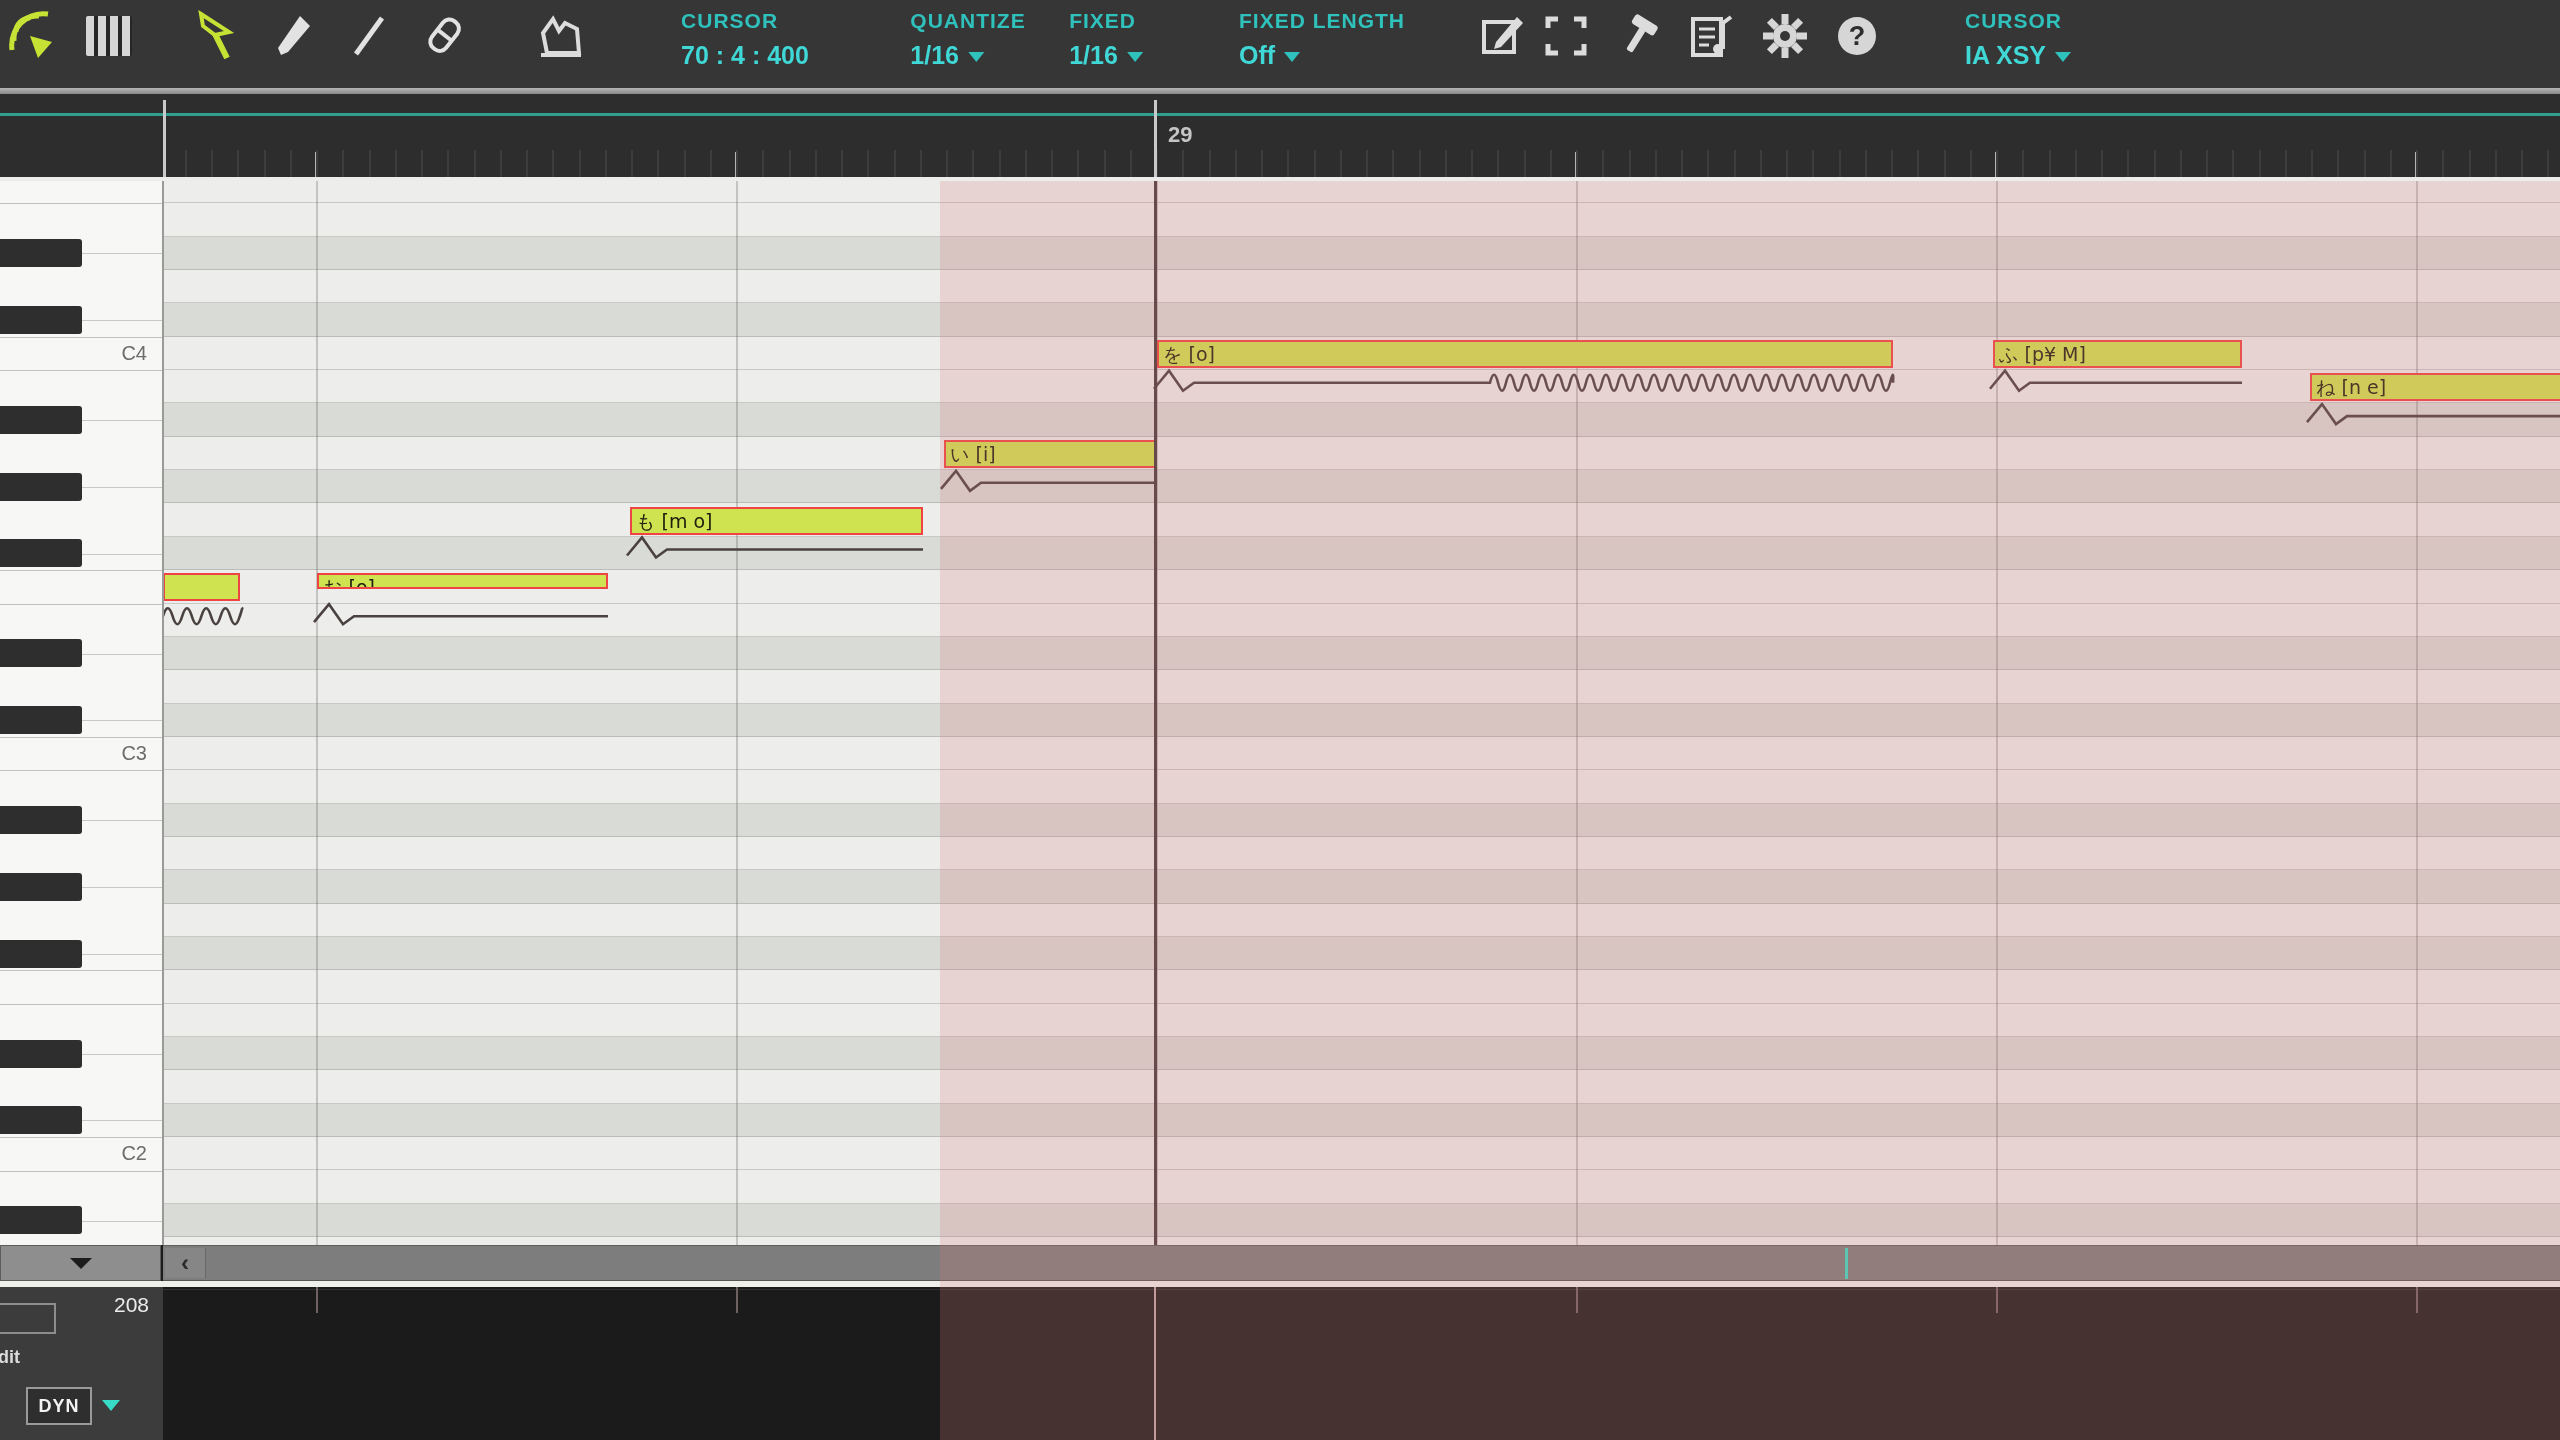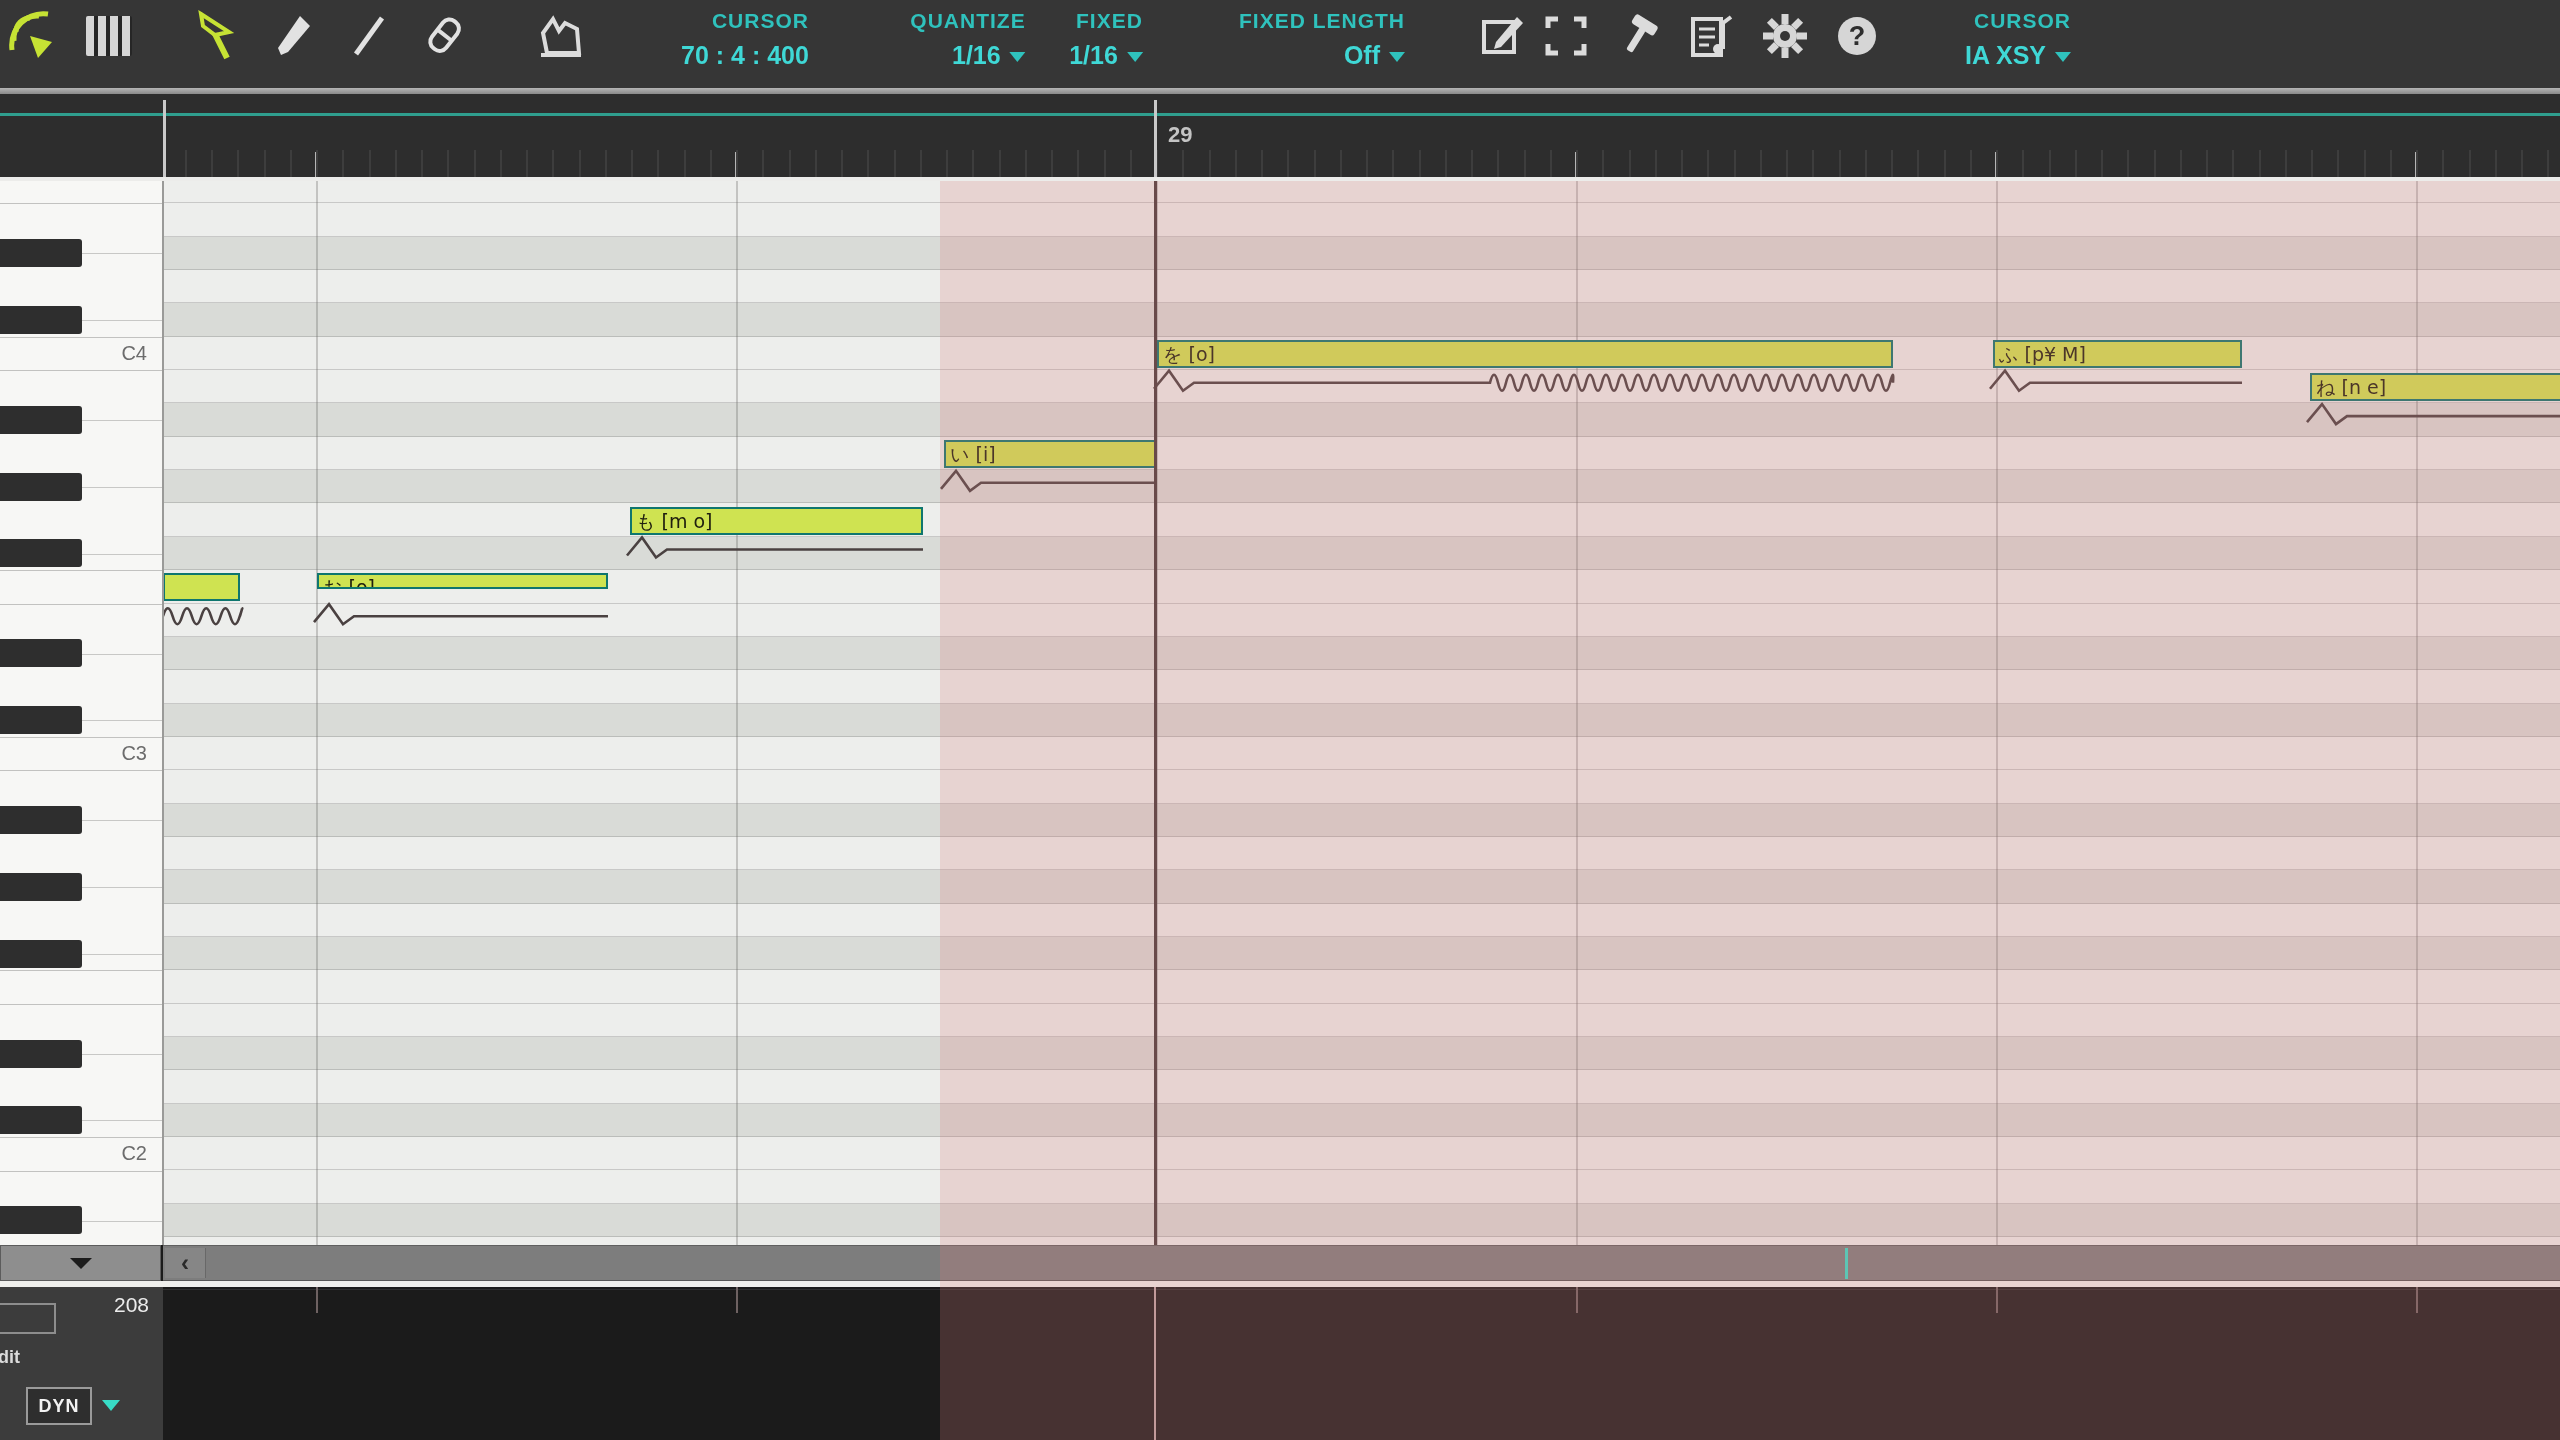--- a/index.html
+++ b/index.html
@@ -2,21 +2,21 @@
 <html><head>
 <meta charset="utf-8">
 <style>
   html,body{margin:0;padding:0;background:#1b1b1b;width:2560px;height:1440px;overflow:hidden;
     font-family:"Liberation Sans",sans-serif;position:relative;}
   .abs{position:absolute;}
   
   #toolbar{left:0;top:0;width:2560px;height:88px;background:#363636;z-index:30;}
   #toolbar-sep{left:0;top:88px;width:2560px;height:6px;background:linear-gradient(#b5b5b5,#8a8a8a);z-index:30;}
   .tb-icon{position:absolute;top:8px;height:56px;display:flex;align-items:center;justify-content:center;}
-  .tb-field{position:absolute;top:6px;display:flex;flex-direction:column;align-items:flex-end;transform:translateX(-50%);}
+  .tb-field{position:absolute;top:6px;display:flex;flex-direction:column;align-items:flex-start;transform:translateX(-50%);}
   .tb-label{color:#2fc2bd;font-size:21px;letter-spacing:1px;font-weight:bold;line-height:30px;}
   .tb-value{color:#3fd8d6;font-size:25px;font-weight:bold;line-height:38px;display:flex;align-items:center;gap:9px;}
   .dd-arrow{width:0;height:0;border-left:8px solid transparent;border-right:8px solid transparent;border-top:10px solid #2fc2bd;margin-top:4px;}
   .keys-icon{width:46px;height:40px;background:repeating-linear-gradient(90deg,#d6d6d6 0 8px,#262626 8px 12px);border-radius:2px;}
   .help-circle{width:38px;height:38px;border-radius:50%;background:#d6d6d6;color:#2e2e2e;font-size:27px;font-weight:bold;
     display:flex;align-items:center;justify-content:center;}
   
   #ruler{left:0;top:94px;width:2560px;height:87px;background:#2d2d2d;overflow:hidden;z-index:25;}
   #ruler-teal{left:0;top:19px;width:2560px;height:3px;background:#2f9e8e;position:absolute;}
   .ruler-tick{position:absolute;top:58px;width:2px;height:29px;background:#b5b5b5;}
@@ -29,21 +29,21 @@
   .black-key{position:absolute;left:0;width:82px;height:28px;background:#2e2e2e;border-radius:0 3px 3px 0;}
   .wk-sep-full{position:absolute;left:0;width:163px;height:1px;background:#c2c2c0;}
   .wk-sep-short{position:absolute;left:82px;width:81px;height:1px;background:#c8c8c6;}
   .key-label{position:absolute;right:16px;color:#6c6c6c;font-size:20px;}
   #grid{left:163px;top:181px;width:2397px;height:1064px;overflow:hidden;background:#eceeea;z-index:5;}
   .grid-row{position:absolute;left:0;width:2397px;box-sizing:border-box;border-bottom:1px solid rgba(140,140,140,.38);}
   .row-light{background:#edeeec;}
   .row-dark{background:#d9dbd7;}
   .beat-line{position:absolute;top:0;width:2px;height:1064px;background:rgba(110,110,105,.33);}
   #grid-left-border{left:162px;top:181px;width:2px;height:1064px;background:#9a9a98;z-index:12;}
-  .note{position:absolute;box-sizing:border-box;background:#cfe351;border:2px solid #0f766e;
+  .note{position:absolute;box-sizing:border-box;background:#cfe351;border:2px solid #ef4444;
     font-family:"DejaVu Sans",sans-serif;font-size:19px;color:#20200f;line-height:24px;
     white-space:nowrap;overflow:hidden;padding-left:4px;z-index:8;}
   #curve-svg{position:absolute;left:0;top:0;z-index:7;}
   #playhead{left:1154px;top:181px;width:3px;height:1064px;background:#483a3a;z-index:14;}
   #tint-overlay{left:940px;top:181px;width:1620px;height:1259px;background:rgba(215,125,125,.24);z-index:20;pointer-events:none;}
   
   #scrollstrip{left:0;top:1245px;width:2560px;height:36px;z-index:10;}
   #vscroll-box{position:absolute;left:0;top:0;width:161px;height:36px;background:#8e8e8e;border:1px solid #5c5c5c;box-sizing:border-box;
     display:flex;align-items:center;justify-content:center;}
   .down-tri{width:0;height:0;border-left:11px solid transparent;border-right:11px solid transparent;border-top:11px solid #1c1c1c;}

